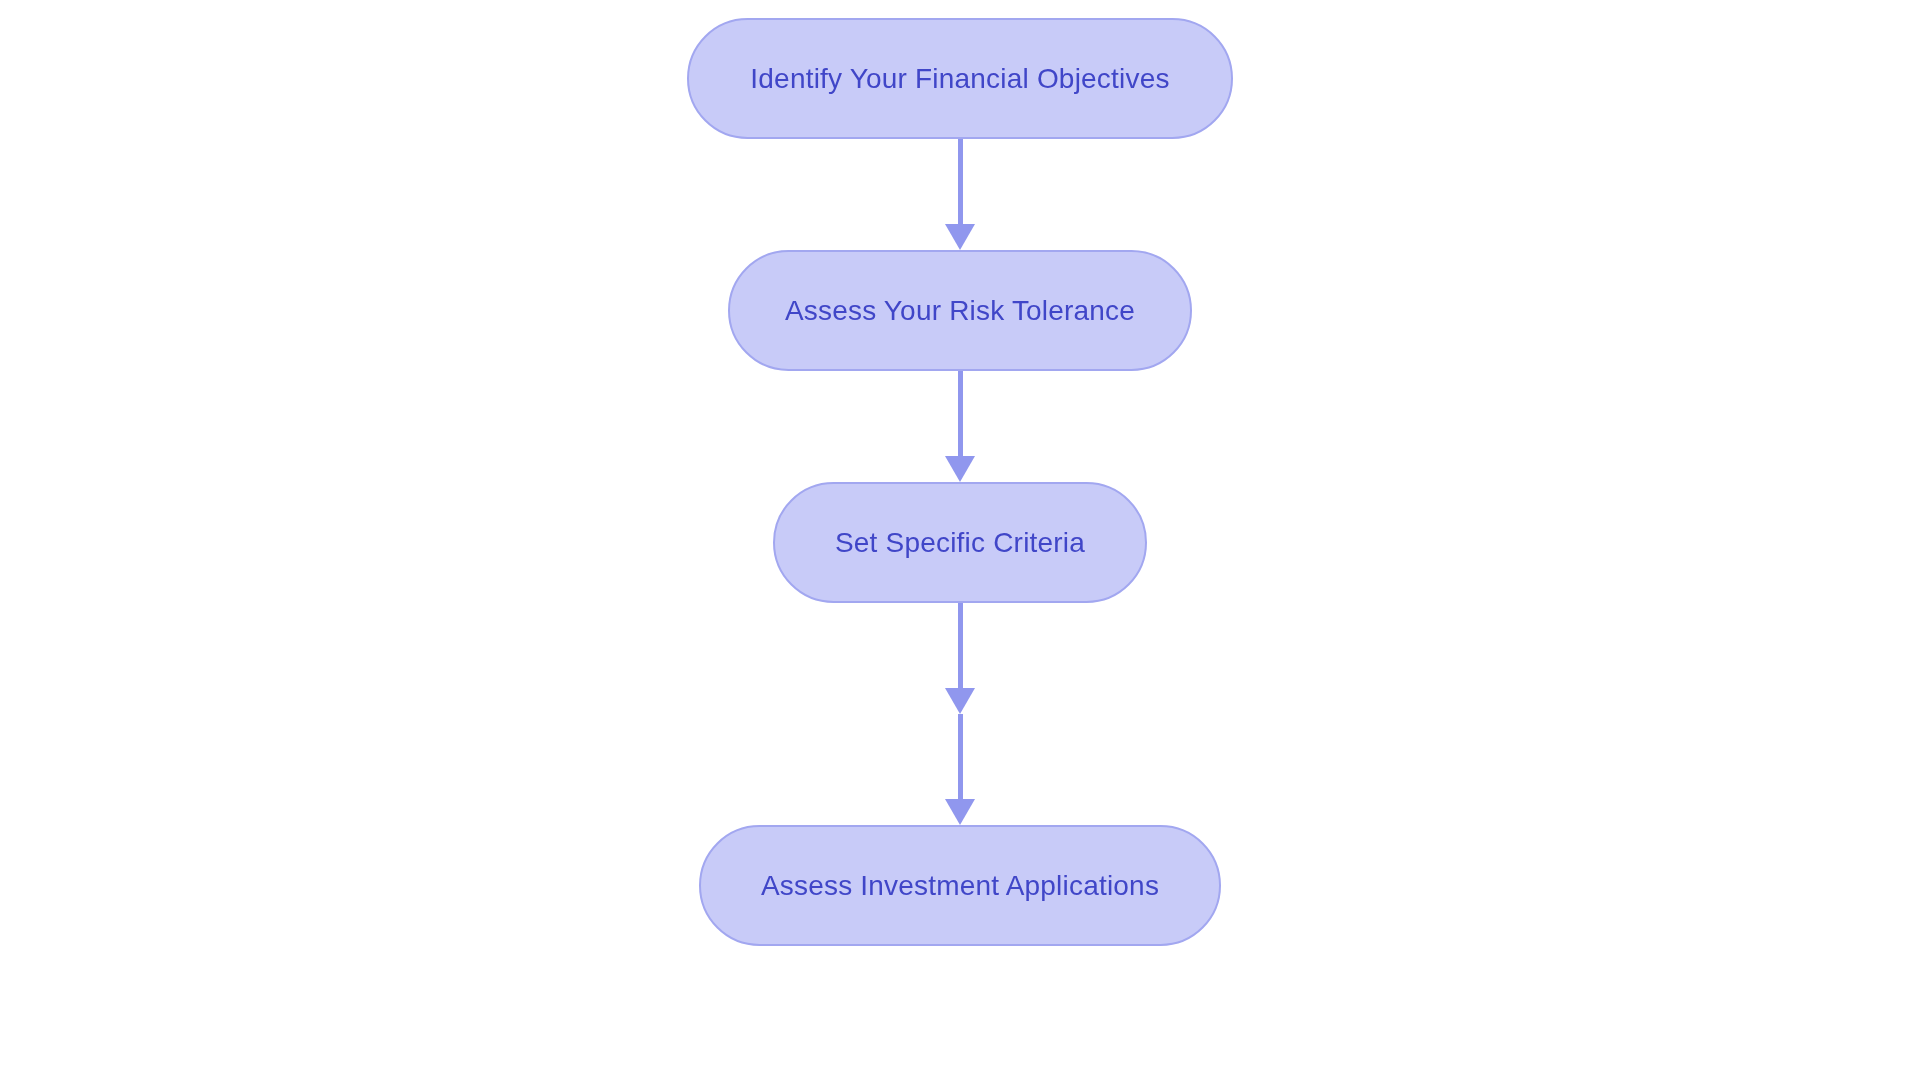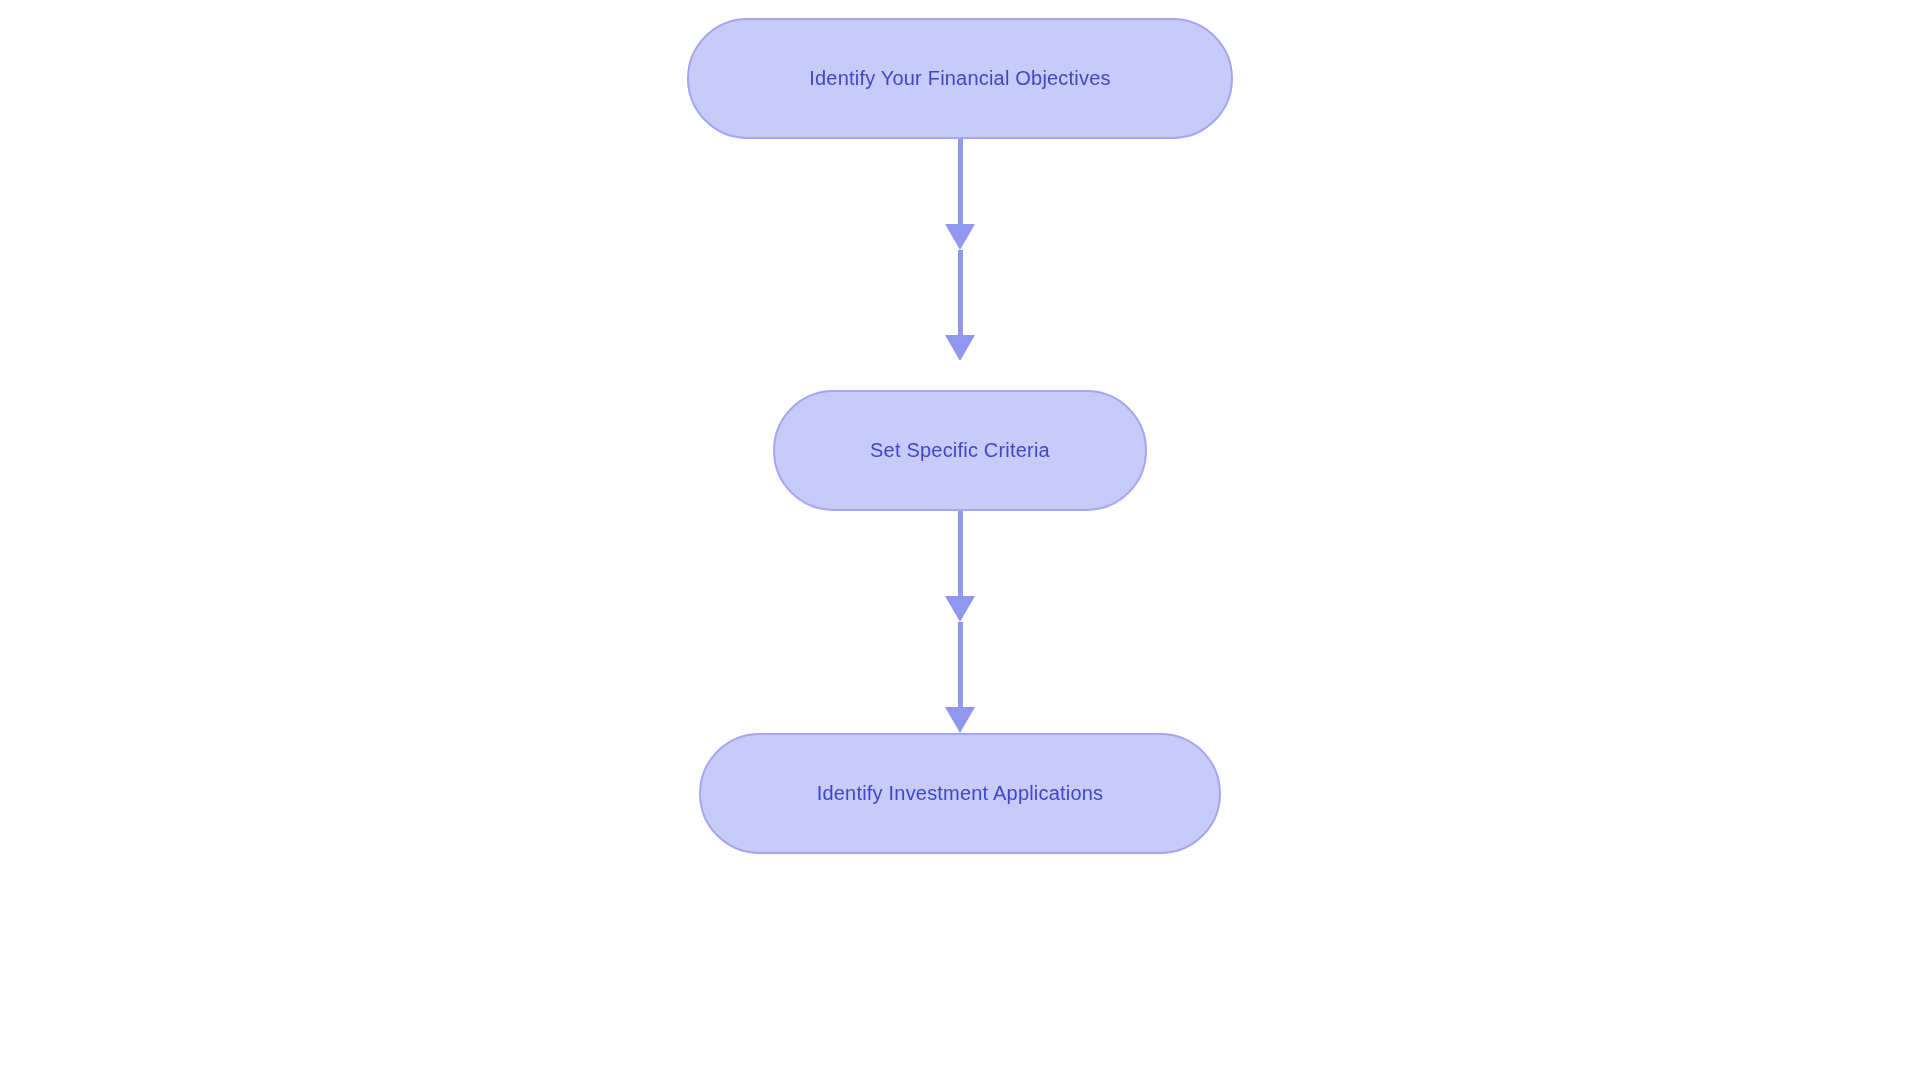--- a/index.html
+++ b/index.html
@@ -22,32 +22,32 @@
     align-items: center;
   }
 
   .node {
     box-sizing: border-box;
     height: 121px;
     border-radius: 60.5px;
     background: var(--node-fill, #c8cbf8);
     border: 2px solid var(--node-border, #a2a7f0);
     color: var(--node-text, #4046c8);
-    font-size: 20px;
+    font-size: 28px;
     letter-spacing: 0.2px;
     display: flex;
     align-items: center;
     justify-content: center;
     text-align: right;
     white-space: nowrap;
   }
 
   .node-1 { width: 546px; }
   .node-2 { width: 464px; }
-  .node-3 { width: 374px; margin-top: 29px; }
+  .node-3 { width: 374px; }
   .node-4 { width: 344px; }
   .node-5 { width: 522px; }
 
   .connector {
     display: flex;
     flex-direction: column;
     align-items: center;
     height: 111px;
   }
 
@@ -70,34 +70,35 @@
 
 <div class="flowchart">
 
   <div class="node node-1">Identify Your Financial Objectives</div>
 
   <div class="connector">
     <div class="shaft"></div>
     <div class="head"></div>
   </div>
 
+  <div class="node node-2">Assess Your Risk Tolerance</div>
 
   <div class="connector">
     <div class="shaft"></div>
     <div class="head"></div>
   </div>
 
   <div class="node node-3">Set Specific Criteria</div>
 
   <div class="connector">
     <div class="shaft"></div>
     <div class="head"></div>
   </div>
 
 
   <div class="connector">
     <div class="shaft"></div>
     <div class="head"></div>
   </div>
 
-  <div class="node node-5">Identify Investment Applications</div>
+  <div class="node node-5">Assess Investment Applications</div>
 
 </div>
 
 </body></html>

